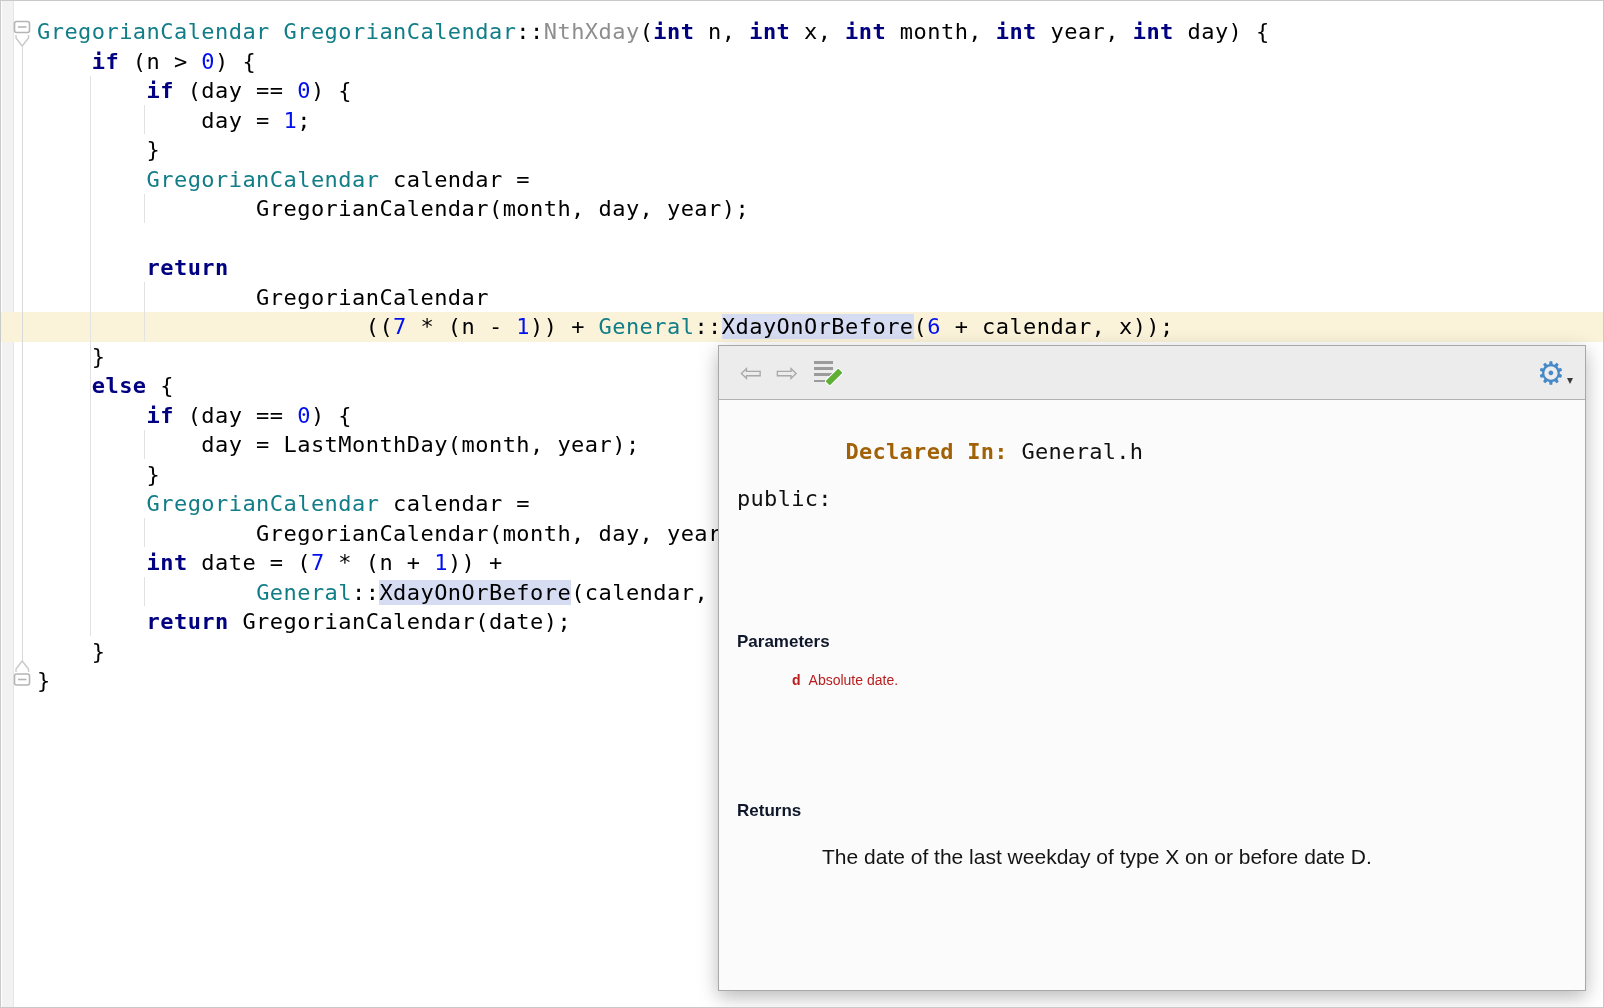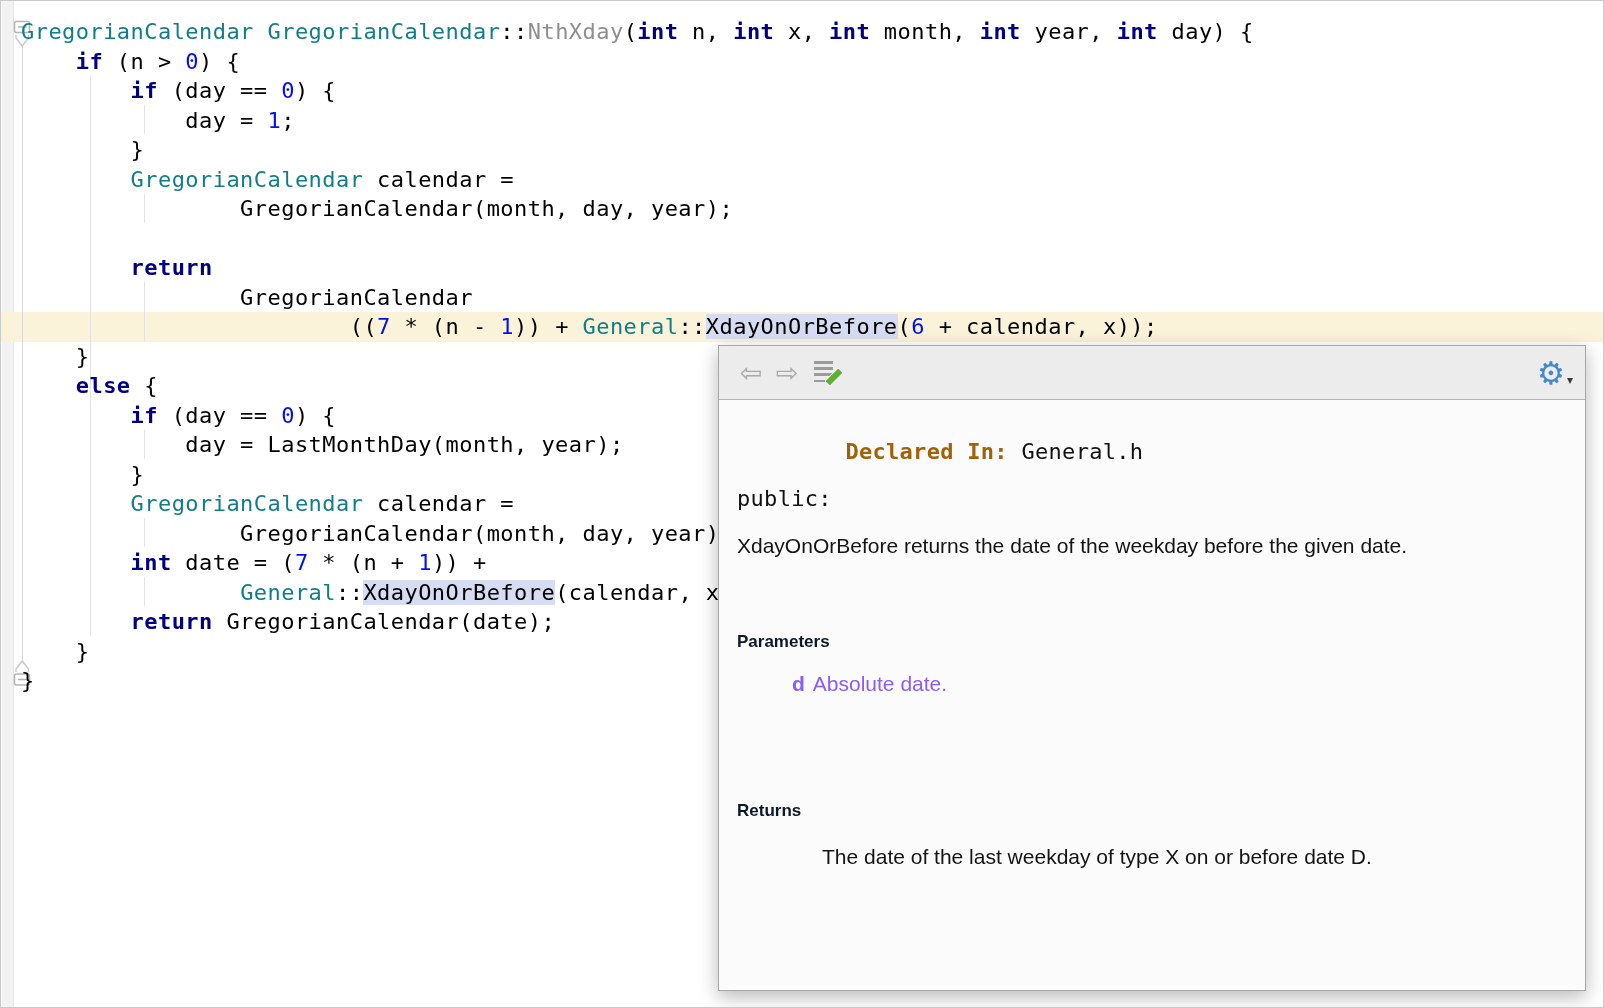--- a/index.html
+++ b/index.html
@@ -15,21 +15,21 @@
     background:#f2f2f2; border-right:1px solid #e6e6e6; z-index:1; }
   .caret-line { position:absolute; left:0; right:0; top:311px; height:30px;
     background:#faf3d9; z-index:2; }
   .fold-line { position:absolute; left:21px; top:46px; height:614px; width:1px;
     background:#d9d9d9; z-index:3; }
   .fold-marker { position:absolute; z-index:4; }
   .indent-guide { position:absolute; width:1px; background:#e2e2e2; z-index:3; }
   .code { position:absolute; top:16px; left:0; right:0; z-index:5;
     font-family:"DejaVu Sans Mono", monospace; font-size:22px;
     line-height:29.5px; letter-spacing:0.45px; white-space:pre; color:#000;
-    padding-left:20px; }
+    padding-left:36px; }
   .code .line { height:29.5px; }
   .code .kw   { color:#000080; font-weight:bold; }
   .code .num  { color:#0010ee; }
   .code .type { color:#107d87; }
   .code .fn   { color:#8e8e8e; }
   .code .hl   { background:#d6dcf1; }
   
   .popup { position:absolute; left:717px; top:344px; width:868px; height:646px;
     background:#fbfbfb; border:1px solid #a8a8a8;
     box-shadow:0 6px 18px rgba(0,0,0,0.28); z-index:10; }
@@ -52,21 +52,21 @@
   .popup-content { position:absolute; left:0; top:54px; right:0; bottom:0;
     background:#fbfbfb; }
   .mono { font-family:"DejaVu Sans Mono", monospace; font-size:22px;
     letter-spacing:0.3px; color:#111; white-space:pre; }
   .pc-abs { position:absolute; left:18px; }
   .decl-label { font-weight:bold; color:#a16207; }
   .sig-link { color:#3e76bb; }
   .sig-method { font-weight:bold; color:#000; }
   .sans { font-size:21px; color:#141414; }
   .sec-heading { font-size:17px; font-weight:bold; color:#0f172a; }
-  .param-row { margin-bottom:17px; font-size:21px; color:#8b5cf6; }
+  .param-row { margin-bottom:17px; font-size:14px; color:#b91c1c; }
   .param-term { font-weight:bold; margin-right:8px; }
 </style>
 </head>
 <body>
 
 <div class="screen">
 
   <div class="editor">
     <div class="gutter-strip"></div>
     <div class="caret-line"></div>
@@ -116,21 +116,20 @@
         <span class="gear-glyph">⚙</span>
         <span class="gear-caret">▾</span>
       </button>
     </div>
 
     <div class="popup-content">
       <div class="pc-abs mono" style="top:14px;">
         <span class="decl-label">Declared In:</span><span> General.h</span>
       </div>
       <div class="pc-abs mono" style="top:86px;">public:</div>
-      <div class="pc-abs sans" style="top:134px;">XdayOnOrBefore returns the date of the weekday before the given date.</div>
 
       <div class="pc-abs sec-heading" style="top:232px;">Parameters</div>
       <div class="pc-abs" style="top:272px; left:73px;">
           <div class="param-row"><span class="param-term">d</span><span>Absolute date.</span></div>
         </div>
 
       <div class="pc-abs sec-heading" style="top:401px;">Returns</div>
       <div class="pc-abs sans" style="top:445px; left:103px;">The date of the last weekday of type X on or before date D.</div>
     </div>
   </div>

